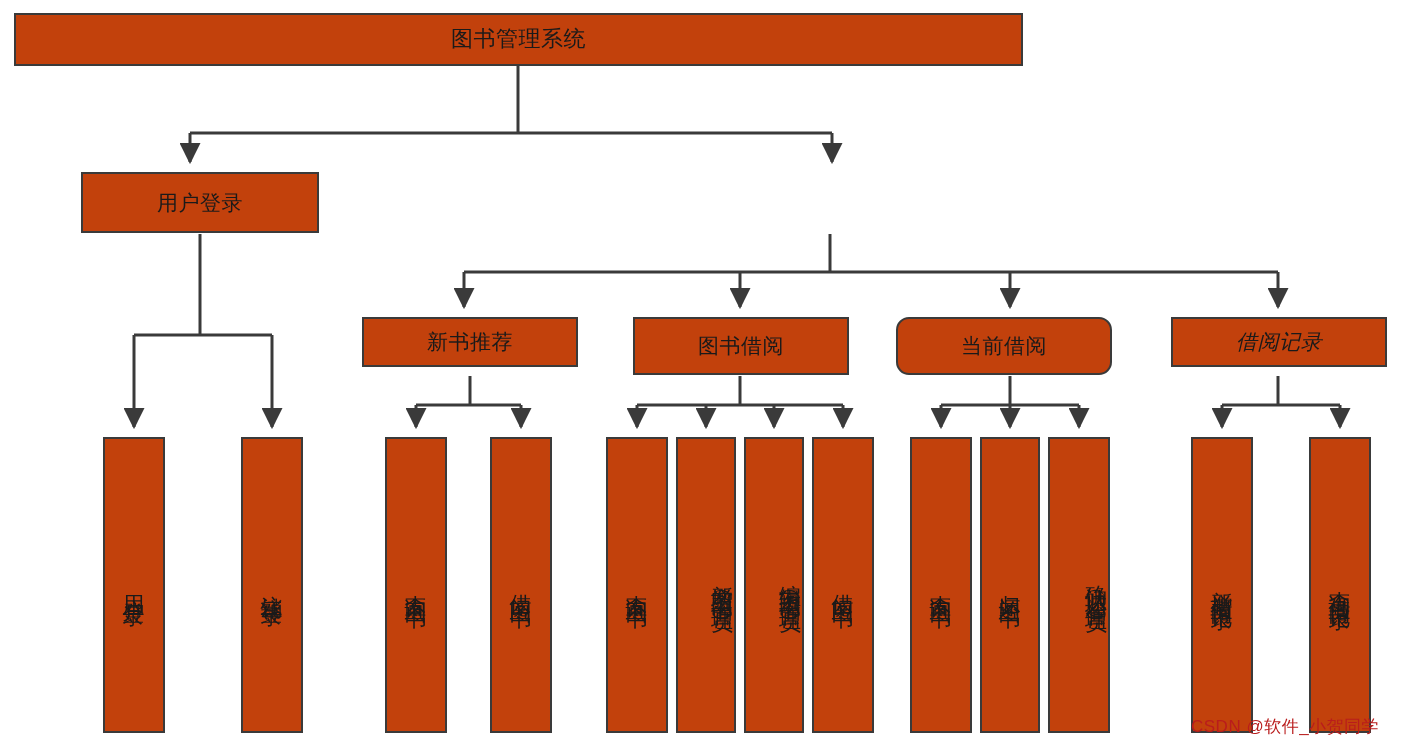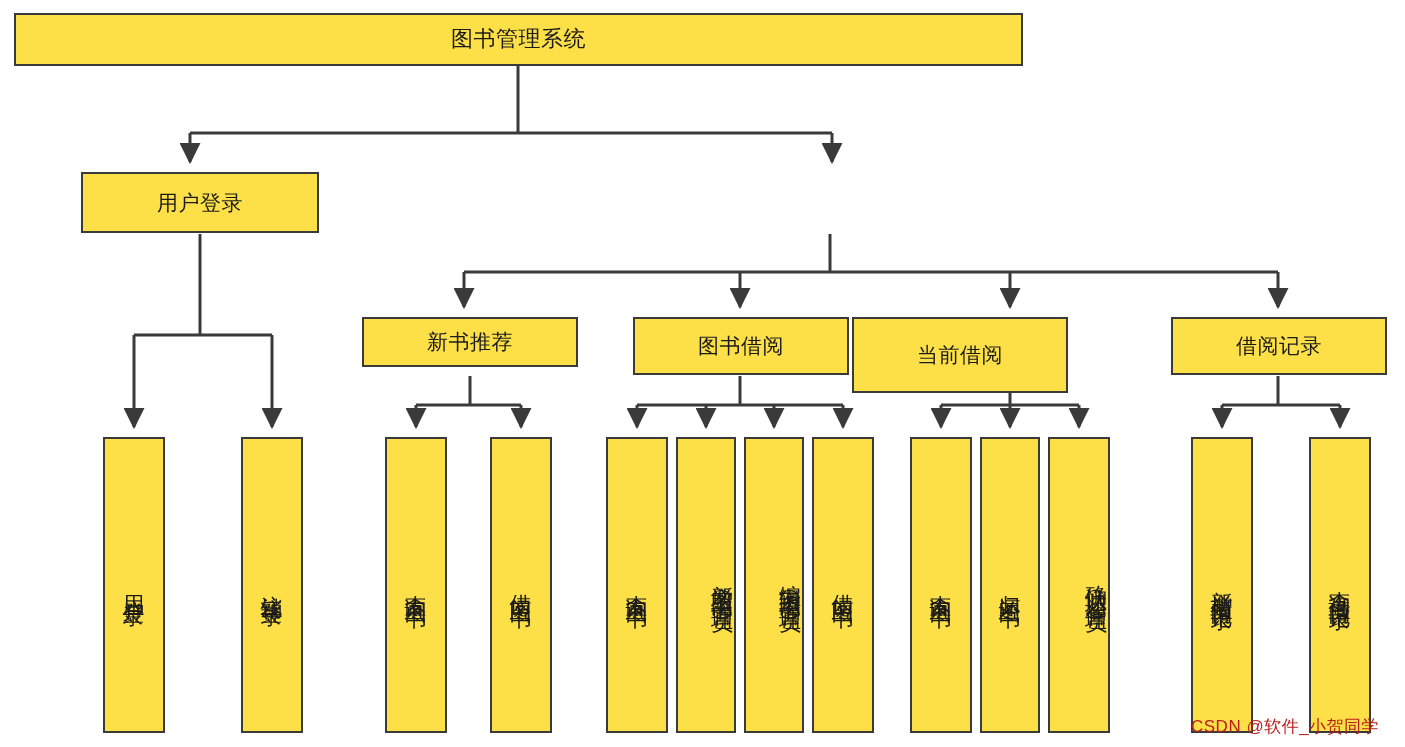--- a/index.html
+++ b/index.html
@@ -22,21 +22,21 @@
     left: 0;
     top: 0;
     width: 1405px;
     height: 747px;
     pointer-events: none;
   }
   .node {
     position: absolute;
     box-sizing: border-box;
     border: 2px solid #3a3a3a;
-    background: #fde047;
+    background: #c2410c;
     color: #1a1a1a;
     display: flex;
     align-items: center;
     justify-content: center;
     text-align: center;
   }
   .node.h {
     
     font-size: 21px;
     line-height: 1.2;
@@ -125,23 +125,23 @@
 
   <div class="node h" id="root-node" style="left:14px; top:13px; width:1009px; height:53px;">图书管理系统</div>
 
   <div class="node h" style="left:81px; top:172px; width:238px; height:61px;">用户登录</div>
 
 
   <div class="node h" style="left:362px; top:317px; width:216px; height:50px;">新书推荐</div>
 
   <div class="node h" style="left:633px; top:317px; width:216px; height:58px;">图书借阅</div>
 
-  <div class="node h" style="left:852px; top:317px; width:216px; height:76px;">当前借阅</div>
+  <div class="node h" style="left:896px; top:317px; width:216px; height:58px;border-radius:13px;">当前借阅</div>
 
-  <div class="node h" style="left:1171px; top:317px; width:216px; height:58px;">借阅记录</div>
+  <div class="node h" style="left:1171px; top:317px; width:216px; height:50px;font-style:italic;">借阅记录</div>
 
   <div class="node v mid" style="left:103px; top:437px; width:62px; height:296px;">用户登录</div>
 
   <div class="node v mid" style="left:241px; top:437px; width:62px; height:296px;">注销登录</div>
 
   <div class="node v mid" style="left:385px; top:437px; width:62px; height:296px;">查询图书</div>
 
   <div class="node v mid" style="left:490px; top:437px; width:62px; height:296px;">借阅图书</div>
 
   <div class="node v mid" style="left:606px; top:437px; width:62px; height:296px;">查询图书</div>

